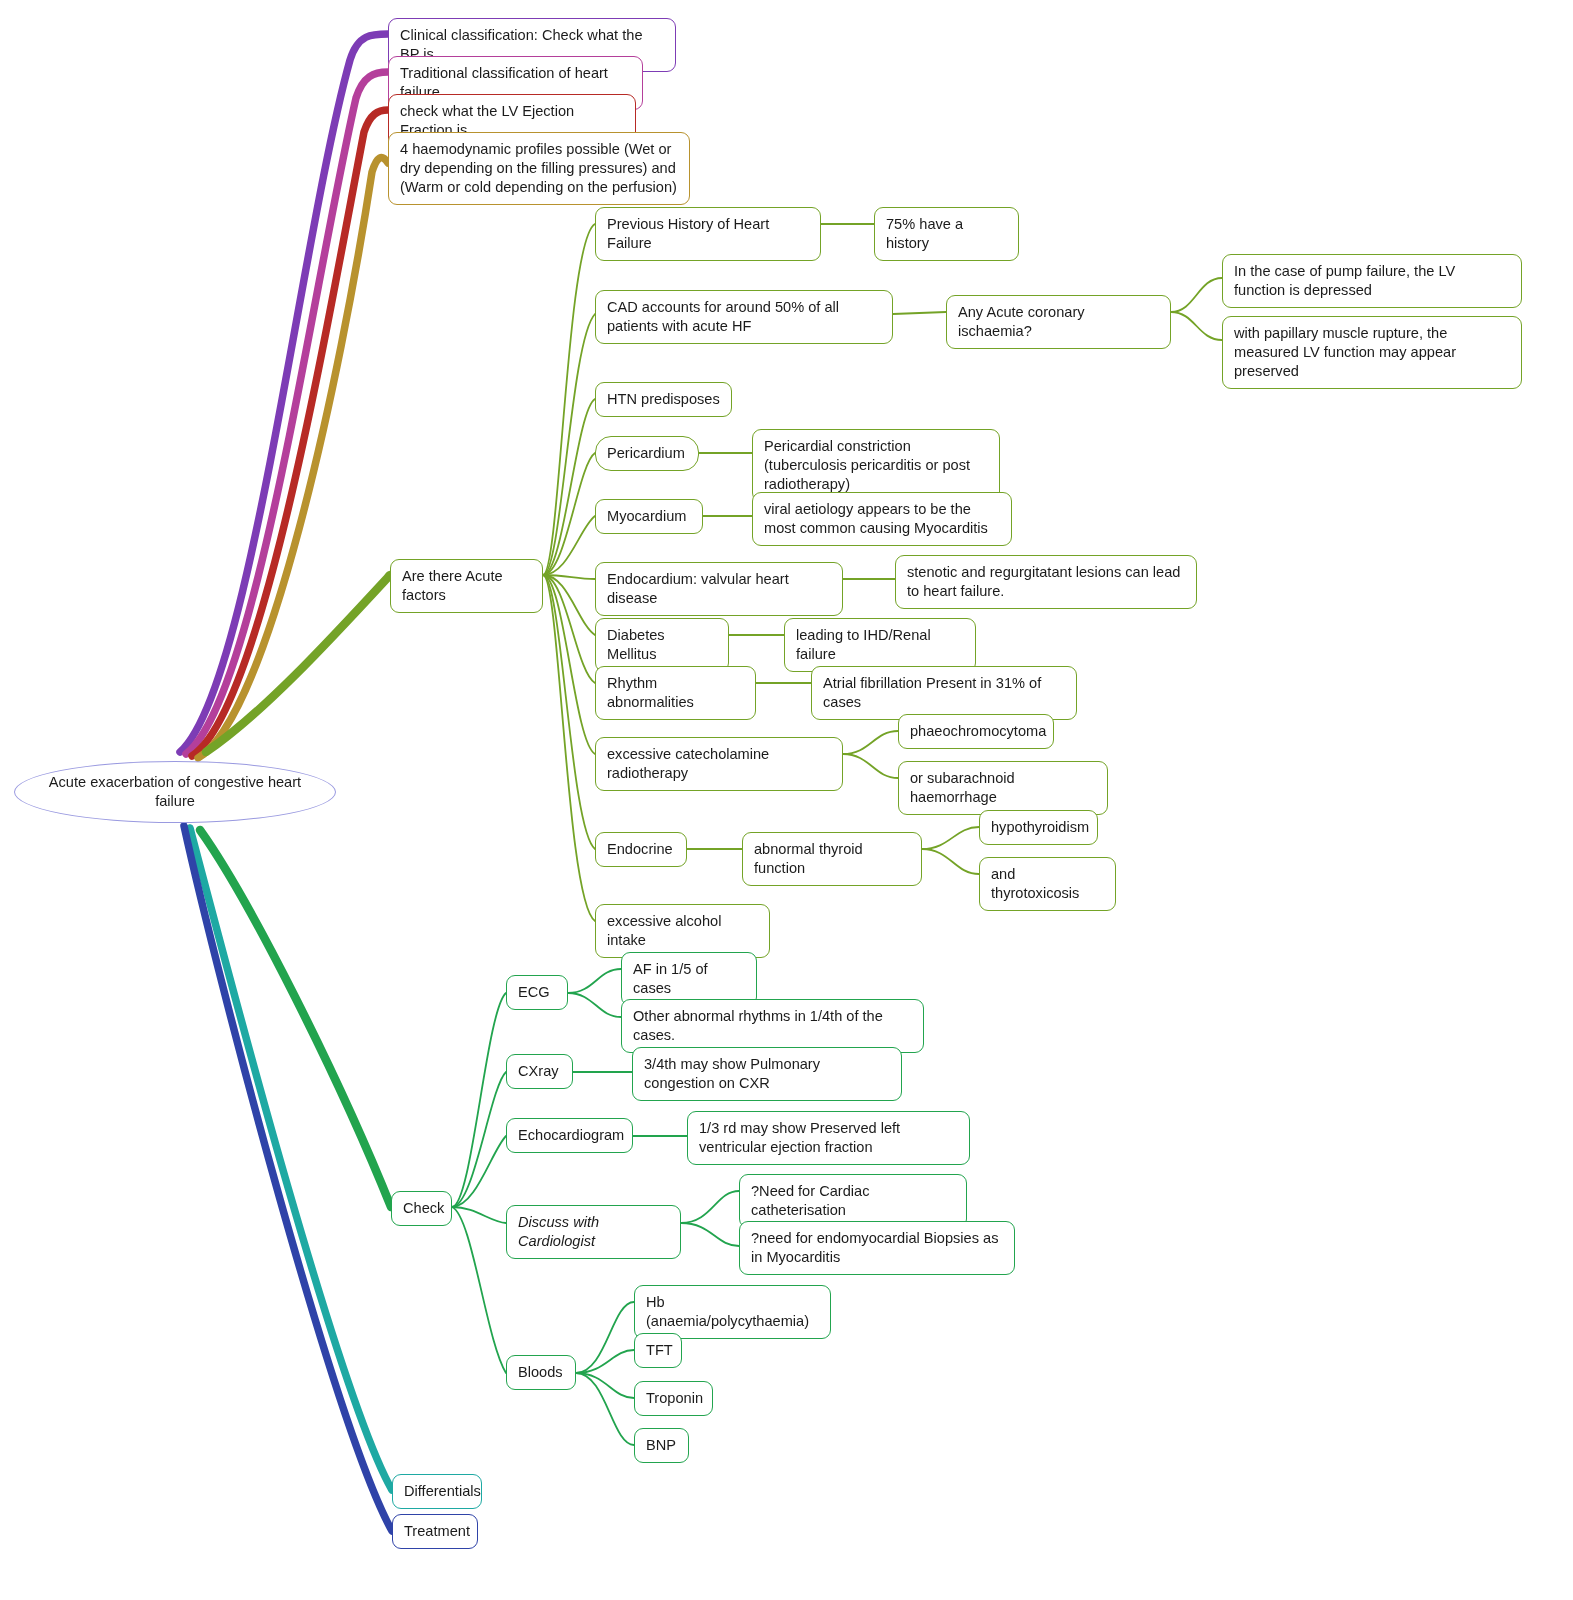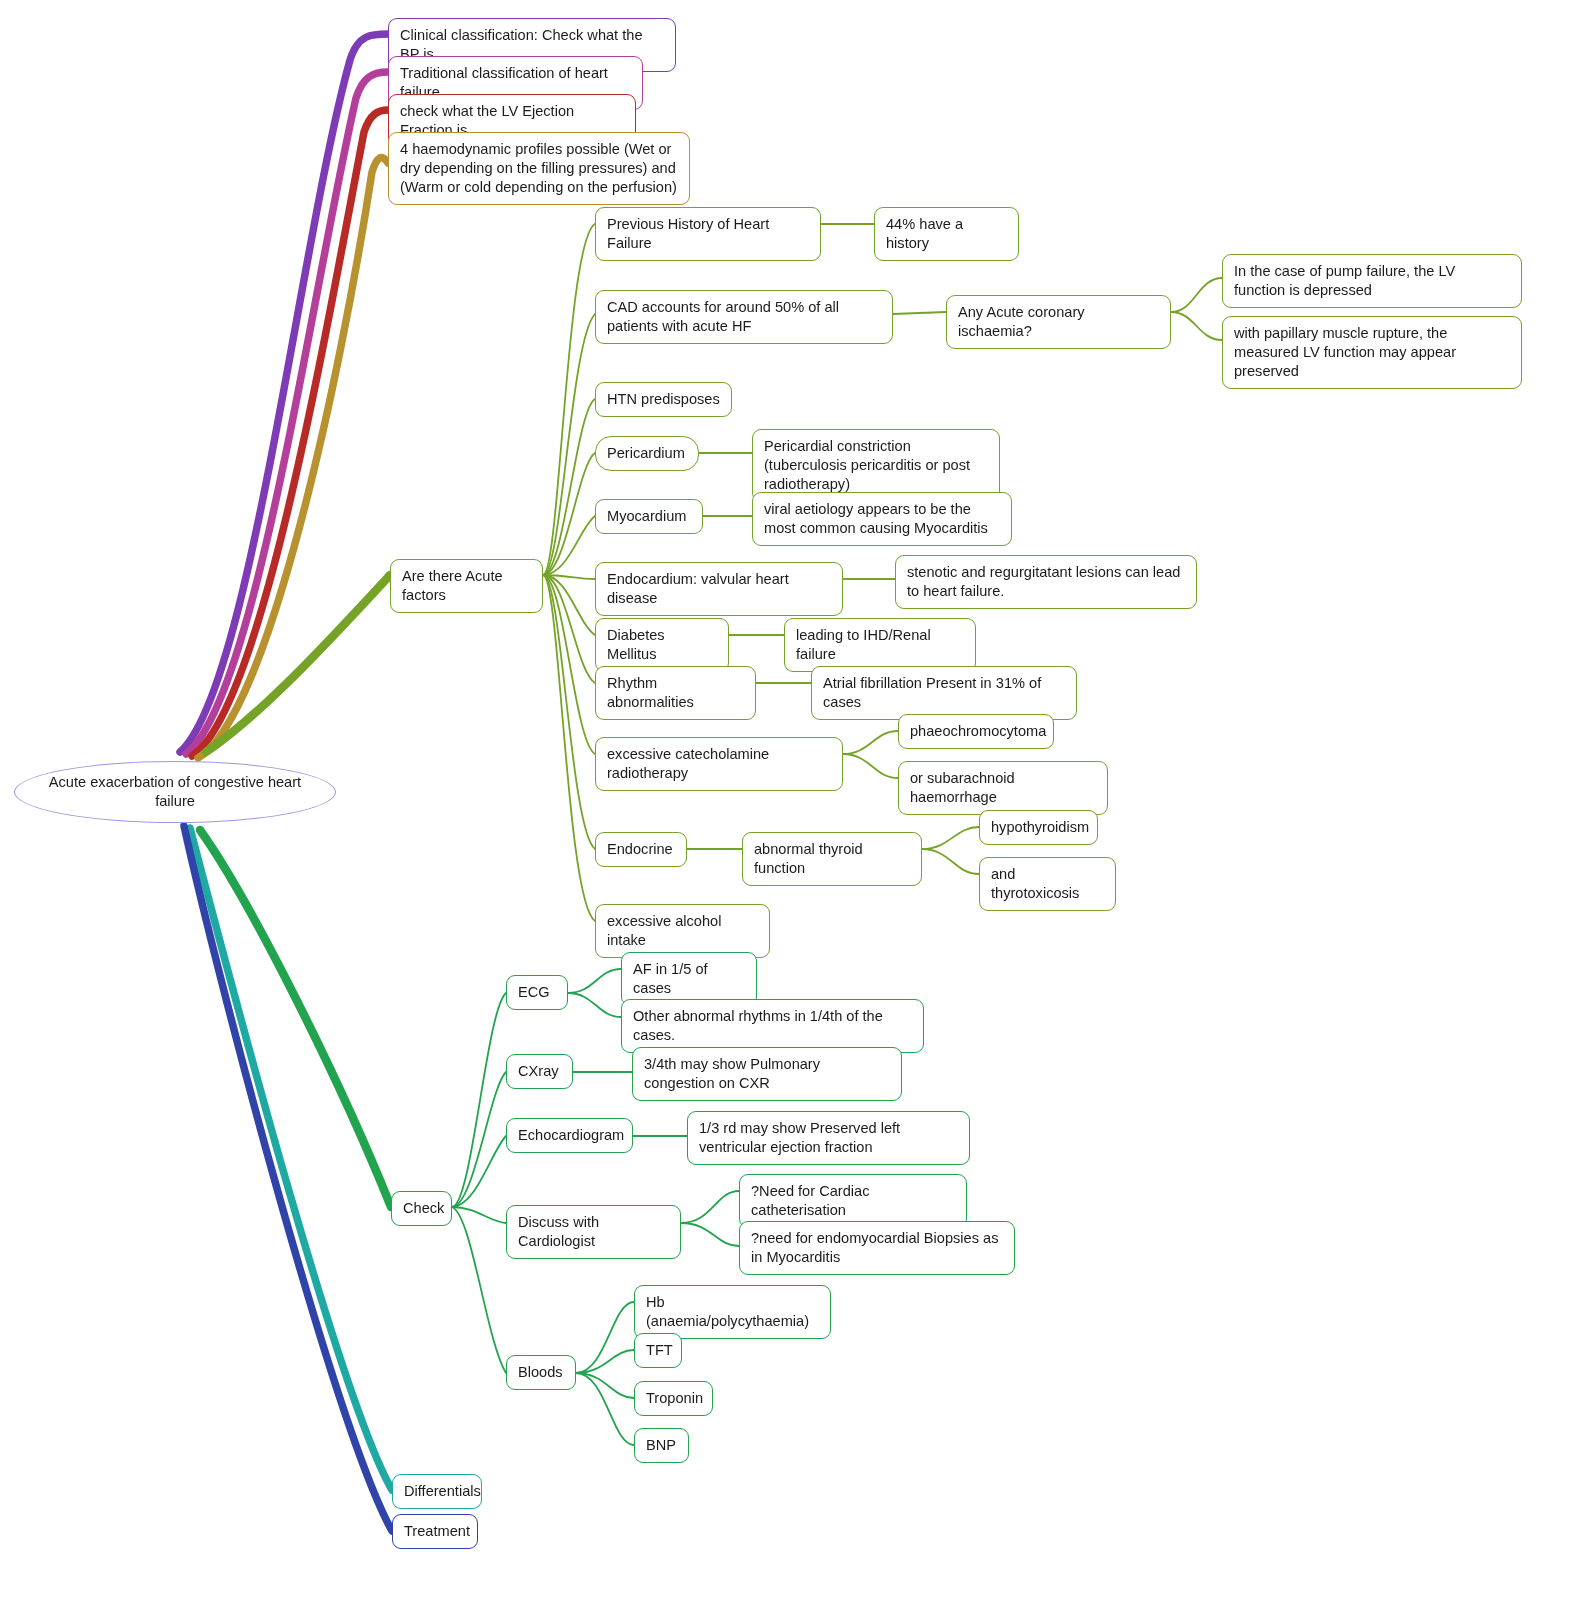--- a/index.html
+++ b/index.html
@@ -114,21 +114,21 @@
     </svg>
 
   <div id="nodes-layer">
       <div class="node root c-lav" style="left: 14px; top: 761px; width: 322px; height: 62px;"><span>Acute exacerbation of congestive heart failure</span></div>
       <div class="node c-purple" style="left: 388px; top: 18px; width: 288px; min-height: 32px;"><span>Clinical classification: Check what the BP is.</span></div>
       <div class="node c-magenta" style="left: 388px; top: 56px; width: 255px; min-height: 32px;"><span>Traditional classification of heart failure</span></div>
       <div class="node c-red" style="left: 388px; top: 94px; width: 248px; min-height: 32px;"><span>check what the LV Ejection Fraction is</span></div>
       <div class="node c-gold" style="left: 388px; top: 132px; width: 302px; min-height: 62px;"><span>4 haemodynamic profiles possible (Wet or dry depending on the filling pressures) and (Warm or cold depending on the perfusion)</span></div>
       <div class="node c-green" style="left: 390px; top: 559px; width: 153px; min-height: 31px;"><span>Are there Acute factors</span></div>
       <div class="node c-green" style="left: 595px; top: 207px; width: 226px; min-height: 34px;"><span>Previous History of Heart Failure</span></div>
-      <div class="node c-green" style="left: 874px; top: 207px; width: 145px; min-height: 34px;"><span>44% have a history</span></div>
+      <div class="node c-green" style="left: 874px; top: 207px; width: 145px; min-height: 34px;"><span>75% have a history</span></div>
       <div class="node c-green" style="left: 595px; top: 290px; width: 298px; min-height: 49px;"><span>CAD accounts for around 50% of all patients with acute HF</span></div>
       <div class="node c-green" style="left: 946px; top: 295px; width: 225px; min-height: 34px;"><span>Any Acute coronary ischaemia?</span></div>
       <div class="node c-green" style="left: 1222px; top: 254px; width: 300px; min-height: 49px;"><span>In the case of pump failure, the LV function is depressed</span></div>
       <div class="node c-green" style="left: 1222px; top: 316px; width: 300px; min-height: 49px;"><span>with papillary muscle rupture, the measured LV function may appear preserved</span></div>
       <div class="node c-green" style="left: 595px; top: 382px; width: 137px; min-height: 34px;"><span>HTN predisposes</span></div>
       <div class="node c-green" style="left: 595px; top: 436px; width: 104px; min-height: 34px; border-radius: 16px;"><span>Pericardium</span></div>
       <div class="node c-green" style="left: 752px; top: 429px; width: 248px; min-height: 49px;"><span>Pericardial constriction (tuberculosis pericarditis or post radiotherapy)</span></div>
       <div class="node c-green" style="left: 595px; top: 499px; width: 108px; min-height: 34px;"><span>Myocardium</span></div>
       <div class="node c-green" style="left: 752px; top: 492px; width: 260px; min-height: 49px;"><span>viral aetiology appears to be the most common causing Myocarditis</span></div>
       <div class="node c-green" style="left: 595px; top: 562px; width: 248px; min-height: 34px;"><span>Endocardium: valvular heart disease</span></div>
@@ -146,21 +146,21 @@
       <div class="node c-green" style="left: 979px; top: 857px; width: 137px; min-height: 34px;"><span>and thyrotoxicosis</span></div>
       <div class="node c-green" style="left: 595px; top: 904px; width: 175px; min-height: 34px;"><span>excessive alcohol intake</span></div>
       <div class="node c-emerald" style="left: 391px; top: 1191px; width: 61px; min-height: 32px;"><span>Check</span></div>
       <div class="node c-emerald" style="left: 506px; top: 975px; width: 62px; min-height: 35px; align-items: center;"><span>ECG</span></div>
       <div class="node c-emerald" style="left: 621px; top: 952px; width: 136px; min-height: 34px;"><span>AF in 1/5 of cases</span></div>
       <div class="node c-emerald" style="left: 621px; top: 999px; width: 303px; min-height: 36px;"><span>Other abnormal rhythms in 1/4th  of the cases.</span></div>
       <div class="node c-emerald" style="left: 506px; top: 1054px; width: 67px; min-height: 35px;"><span>CXray</span></div>
       <div class="node c-emerald" style="left: 632px; top: 1047px; width: 270px; min-height: 50px;"><span>3/4th may show Pulmonary congestion on CXR</span></div>
       <div class="node c-emerald" style="left: 506px; top: 1118px; width: 127px; min-height: 35px;"><span>Echocardiogram</span></div>
       <div class="node c-emerald" style="left: 687px; top: 1111px; width: 283px; min-height: 50px;"><span>1/3 rd may show Preserved left ventricular ejection fraction</span></div>
-      <div class="node c-emerald" style="left: 506px; top: 1205px; width: 175px; min-height: 35px;"><span>Discuss with Cardiologist</span></div>
+      <div class="node c-emerald" style="left: 506px; top: 1205px; width: 175px; min-height: 35px; font-style: italic;"><span>Discuss with Cardiologist</span></div>
       <div class="node c-emerald" style="left: 739px; top: 1174px; width: 228px; min-height: 34px;"><span>?Need for Cardiac catheterisation</span></div>
       <div class="node c-emerald" style="left: 739px; top: 1221px; width: 276px; min-height: 50px;"><span>?need for endomyocardial Biopsies as in Myocarditis</span></div>
       <div class="node c-emerald" style="left: 506px; top: 1355px; width: 70px; min-height: 35px;"><span>Bloods</span></div>
       <div class="node c-emerald" style="left: 634px; top: 1285px; width: 197px; min-height: 34px;"><span>Hb (anaemia/polycythaemia)</span></div>
       <div class="node c-emerald" style="left: 634px; top: 1333px; width: 48px; min-height: 34px;"><span>TFT</span></div>
       <div class="node c-emerald" style="left: 634px; top: 1381px; width: 79px; min-height: 34px;"><span>Troponin</span></div>
       <div class="node c-emerald" style="left: 634px; top: 1428px; width: 55px; min-height: 34px;"><span>BNP</span></div>
       <div class="node c-teal" style="left: 392px; top: 1474px; width: 90px; min-height: 32px;"><span>Differentials</span></div>
       <div class="node c-blue" style="left: 392px; top: 1514px; width: 86px; min-height: 34px;"><span>Treatment</span></div>
     </div>

